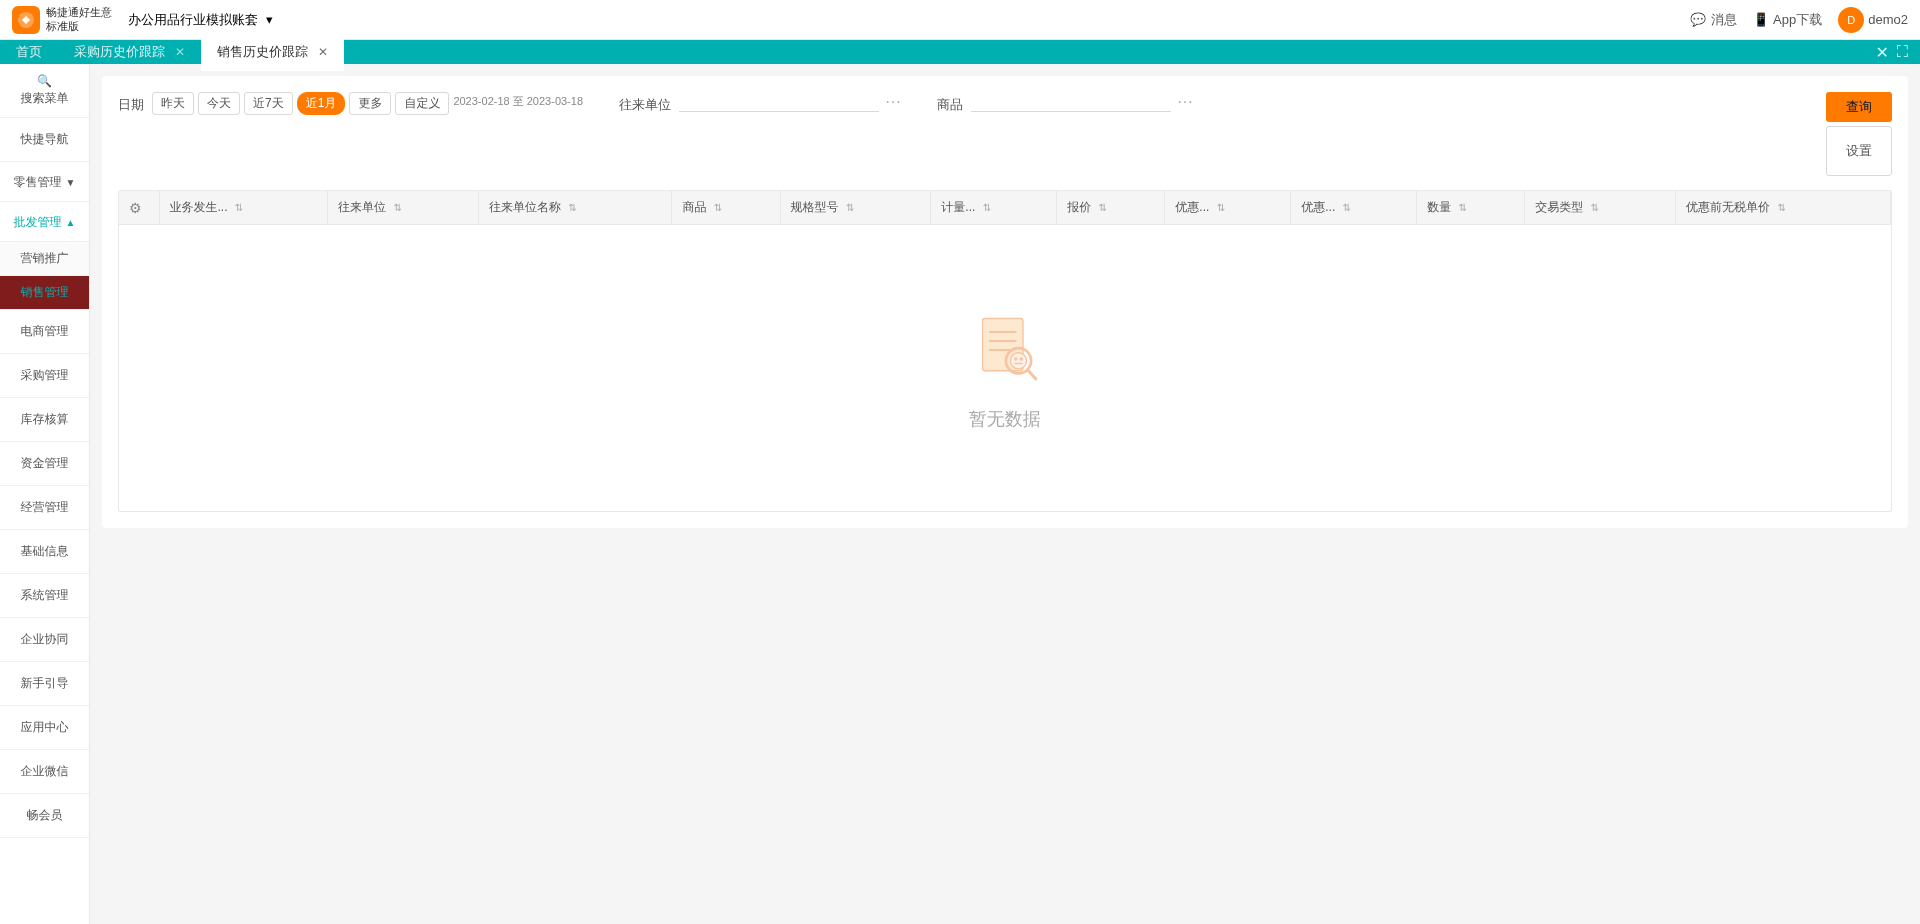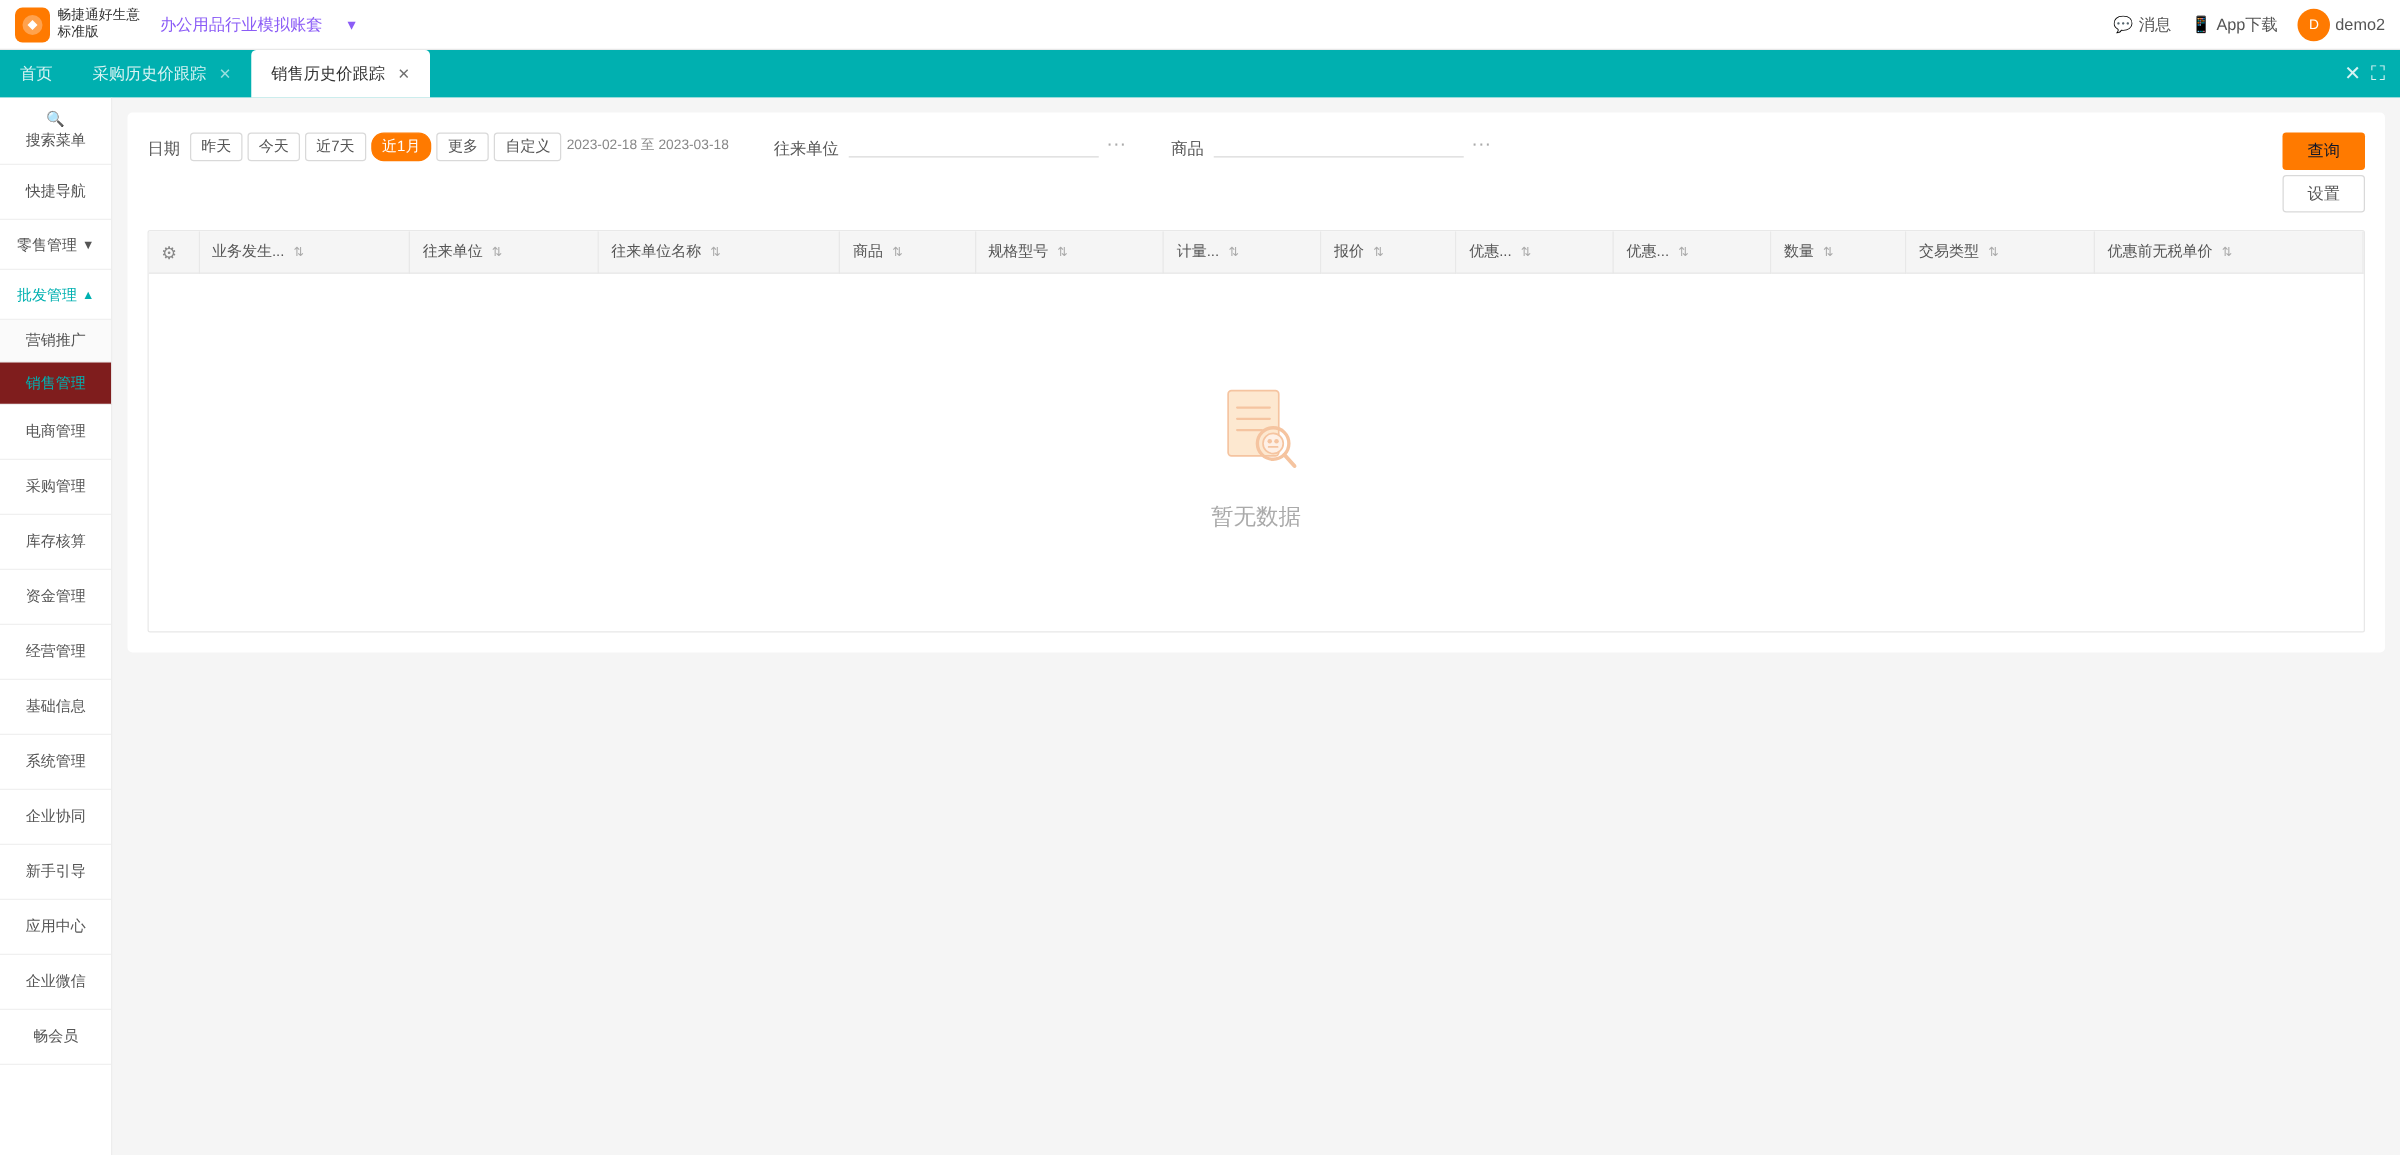--- a/index.html
+++ b/index.html
@@ -4,27 +4,27 @@
   <style>
     * { margin: 0; padding: 0; box-sizing: border-box; }
     body { font-family: 'Microsoft YaHei', Arial, sans-serif; font-size: 13px; background: #f5f5f5; display: flex; flex-direction: column; height: 924px; overflow: hidden; }
 
     
     .top-bar { height: 40px; background: #fff; border-bottom: 1px solid #e8e8e8; display: flex; align-items: center; justify-content: space-between; padding: 0 12px; flex-shrink: 0; }
     .top-bar-left { display: flex; align-items: center; gap: 8px; }
     .logo-area { display: flex; align-items: center; gap: 6px; }
     .logo-icon { width: 28px; height: 28px; background: #ff7a00; border-radius: 6px; display: flex; align-items: center; justify-content: center; color: white; font-size: 10px; font-weight: bold; }
     .logo-text { font-size: 11px; color: #333; line-height: 1.2; }
-    .company-selector { display: flex; align-items: center; gap: 20px; color: #8b5cf6; font-size: 13px; cursor: pointer; padding: 4px 8px; border-radius: 4px; }
+    .company-selector { display: flex; align-items: center; gap: 8px; color: #000000; font-size: 13px; cursor: pointer; padding: 4px 8px; border-radius: 4px; }
     .top-bar-right { display: flex; align-items: center; gap: 16px; color: #555; font-size: 13px; }
     .top-bar-action { display: flex; align-items: center; gap: 4px; cursor: pointer; color: #555; }
     .avatar { width: 26px; height: 26px; border-radius: 50%; background: #ff7a00; display: flex; align-items: center; justify-content: center; color: white; font-size: 11px; }
 
     
-    .tab-bar { height: 38px; background: #00b0b0; display: flex; align-items: center; flex-shrink: 0; }
+    .tab-bar { height: 24px; background: #00b0b0; display: flex; align-items: center; flex-shrink: 0; }
     .tab-item { height: 38px; display: flex; align-items: center; padding: 0 16px; cursor: pointer; color: rgba(255,255,255,0.85); font-size: 13px; position: relative; gap: 6px; }
     .tab-item.home { background: transparent; }
     .tab-item.active { background: #fff; color: #333; border-radius: 4px 4px 0 0; }
     .tab-item .tab-close { font-size: 12px; cursor: pointer; opacity: 0.7; margin-left: 4px; }
     .tab-bar-right { margin-left: auto; display: flex; align-items: center; gap: 8px; padding-right: 12px; }
     .tab-bar-btn { color: rgba(255,255,255,0.85); cursor: pointer; font-size: 16px; }
 
     
     .main-layout { display: flex; flex: 1; overflow: hidden; }
 
@@ -55,21 +55,21 @@
     .filter-label { color: #555; font-size: 13px; padding-top: 4px; white-space: nowrap; }
     .filter-date-options { display: flex; flex-direction: row; gap: 4px; }
     .date-buttons { display: flex; align-items: center; gap: 4px; }
     .date-btn { padding: 2px 8px; font-size: 12px; border: 1px solid #d9d9d9; border-radius: 3px; cursor: pointer; color: #555; background: #fff; }
     .date-btn.active { background: #ff7a00; color: white; border-color: #ff7a00; border-radius: 10px; }
     .date-range { font-size: 11px; color: #888; margin-top: 2px; }
     .filter-input-group { display: flex; align-items: center; gap: 4px; }
     .filter-input { border: none; border-bottom: 1px solid #d9d9d9; padding: 2px 6px; font-size: 13px; width: 180px; outline: none; color: #555; background: transparent; }
     .filter-dots { color: #aaa; cursor: pointer; font-size: 16px; margin-left: 2px; }
     .query-btn { padding: 6px 20px; background: #ff7a00; color: #0f172a; border: none; border-radius: 3px; cursor: pointer; font-size: 13px; font-weight: 500; }
-    .settings-btn { padding: 5px 16px; border: 1px solid #d9d9d9; background: #fff; color: #555; border-radius: 3px; cursor: pointer; font-size: 13px; }
+    .settings-btn { padding: 15px 16px; border: 1px solid #d9d9d9; background: #fff; color: #555; border-radius: 3px; cursor: pointer; font-size: 13px; }
     .btn-group { display: flex; flex-direction: column; gap: 4px; }
 
     
     .table-container { border: 1px solid #e8e8e8; border-radius: 2px; overflow: auto; }
     .data-table { width: 100%; border-collapse: collapse; font-size: 12px; }
     .data-table th { background: #f5f5f5; padding: 8px 10px; text-align: left; color: #555; font-weight: 500; border-bottom: 1px solid #e8e8e8; border-right: 1px solid #e8e8e8; white-space: nowrap; cursor: pointer; user-select: none; }
     .data-table th .sort-icon { color: #aaa; margin-left: 4px; font-size: 10px; }
     .data-table td { padding: 8px 10px; border-bottom: 1px solid #f0f0f0; border-right: 1px solid #f0f0f0; color: #333; white-space: nowrap; }
     .settings-col { width: 40px; text-align: center; }
     .settings-gear { cursor: pointer; color: #888; font-size: 14px; }

